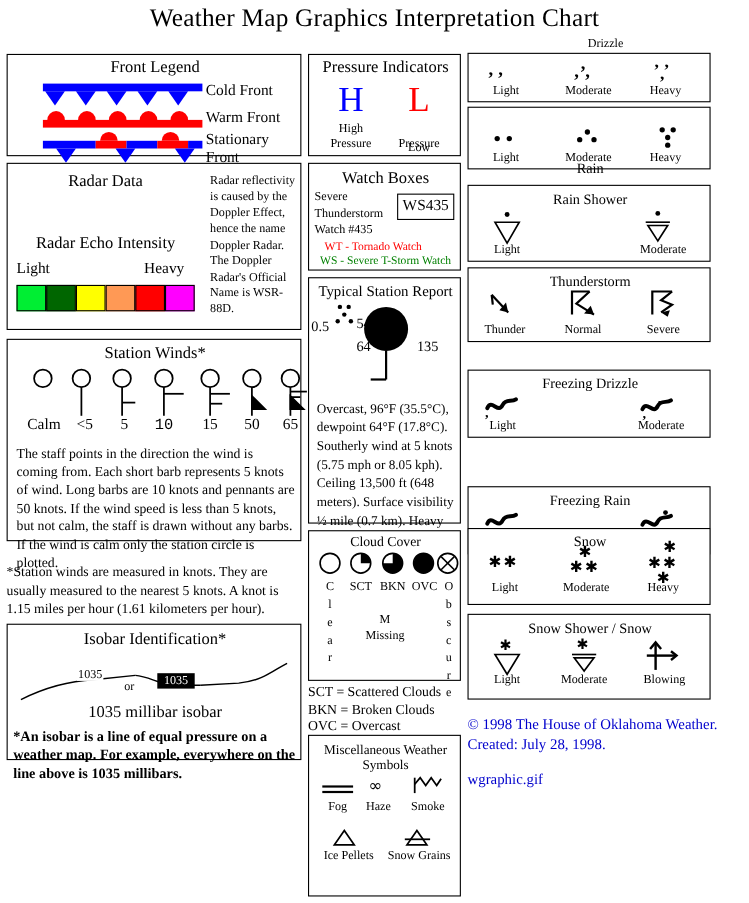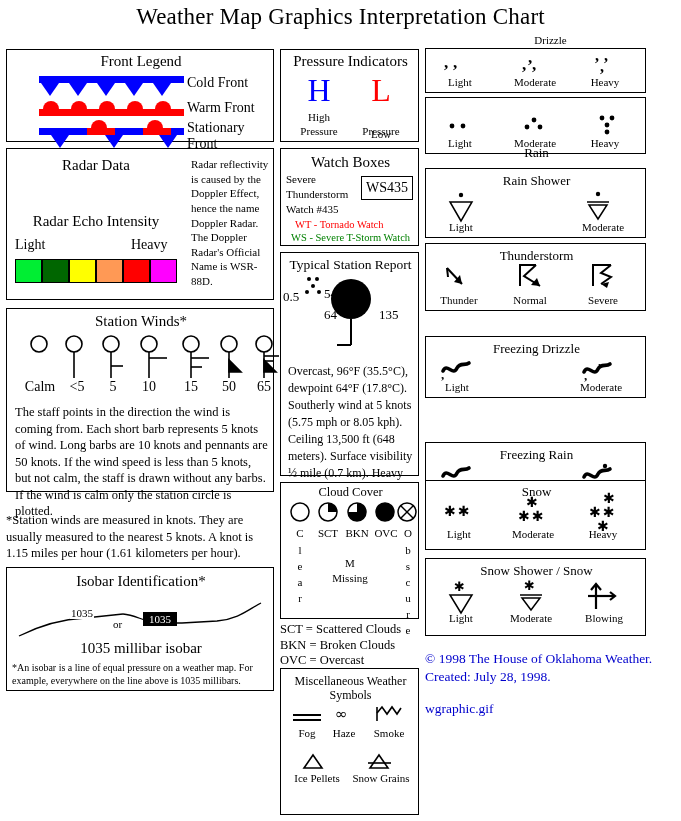--- a/index.html
+++ b/index.html
@@ -156,21 +156,21 @@
         <polygon points="243,26 243,38 255,38" fill="#000" stroke="#000"></polygon>
         <line x1="243" y1="22" x2="258" y2="22"></line>
         <line x1="243" y1="27" x2="252" y2="27"></line>
       </g>
     </svg>
 
     <div style="position:absolute; left:0; top:70px; width:268px;">
       <span class="lbl cell" style="left:10px;  width:46px;">Calm</span>
       <span class="lbl cell" style="left:52px;  width:36px;">&lt;5</span>
       <span class="lbl cell" style="left:90px;  width:32px;">5</span>
-      <span class="lbl cell" style="left:126px; width:32px;">10</span>
+      <span class="lbl cell" style="left:126px; width:32px;font-family:Liberation Mono, monospace;">10</span>
       <span class="lbl cell" style="left:168px; width:32px;">15</span>
       <span class="lbl cell" style="left:206px; width:32px;">50</span>
       <span class="lbl cell" style="left:241px; width:32px;">65</span>
     </div>
 
     <div class="small" style="position:absolute; left:8px; top:95px; width:253px; line-height:1.32;">The staff points in the direction the wind is coming from.  Each short barb represents 5 knots of wind.  Long barbs are 10 knots and pennants are 50 knots.  If the wind speed is less than 5 knots, but not calm, the staff is drawn without any barbs.  If the wind is calm only the station circle is plotted.</div>
   </div>
 
   <div class="small" style="position:absolute; left:6px; top:512px; width:268px; line-height:1.33;">*Station winds are measured in knots.  They are usually measured to the nearest 5 knots.  A knot is 1.15 miles per hour (1.61 kilometers per hour).</div>
 
@@ -182,21 +182,21 @@
       <path d="M106,13 C118,14 126,20 140,22 L165,22" stroke="#000" fill="none" stroke-width="1.3"></path>
       <path d="M165,22 L200,20 C222,18 232,8 244,2" stroke="#000" fill="none" stroke-width="1.3"></path>
     </svg>
 
     <span class="tiny" style="position:absolute; left:63px; top:39px; background:#fff; padding:0 1px;">1035</span>
     <span class="tiny" style="position:absolute; left:104px; top:50px; background:#fff; padding:0 2px;">or</span>
     <span class="isobox" style="position:absolute; left:136px; top:44px;">1035</span>
 
     <div class="ctr" style="position:absolute; left:0; top:72px; width:268px; font-size:15px;">1035 millibar isobar</div>
 
-    <div class="small" style="position:absolute; left:5px; top:94px; width:262px; line-height:1.25; font-size:10px;">*An isobar is a line of equal pressure on a weather map.  For example, everywhere on the line above is 1035 millibars.</div>
+    <div class="small" style="position:absolute; left:5px; top:94px; width:262px; line-height:1.25; font-size:13px;font-weight:bold;">*An isobar is a line of equal pressure on a weather map.  For example, everywhere on the line above is 1035 millibars.</div>
   </div>
 
   <div class="box" style="left:280px; top:49px; width:139px; height:93px;">
     <div class="hdr" style="position:absolute; left:0; top:3px; width:139px;">Pressure Indicators</div>
     <div style="position:absolute; left:14px; top:24px; width:48px; text-align:center; font-size:32px; color:#0000ff; line-height:1;">H</div>
     <div style="position:absolute; left:76px; top:24px; width:48px; text-align:center; font-size:32px; color:#ff0000; line-height:1;">L</div>
     <div class="tiny ctr" style="position:absolute; left:14px; top:61px; width:48px;">High</div>
     <div class="tiny ctr" style="position:absolute; left:14px; top:75px; width:48px;">Pressure</div>
     <div class="tiny ctr" style="position:absolute; left:76px; top:78px; width:48px;">Low</div>
     <div class="tiny ctr" style="position:absolute; left:76px; top:75px; width:48px;">Pressure</div>

